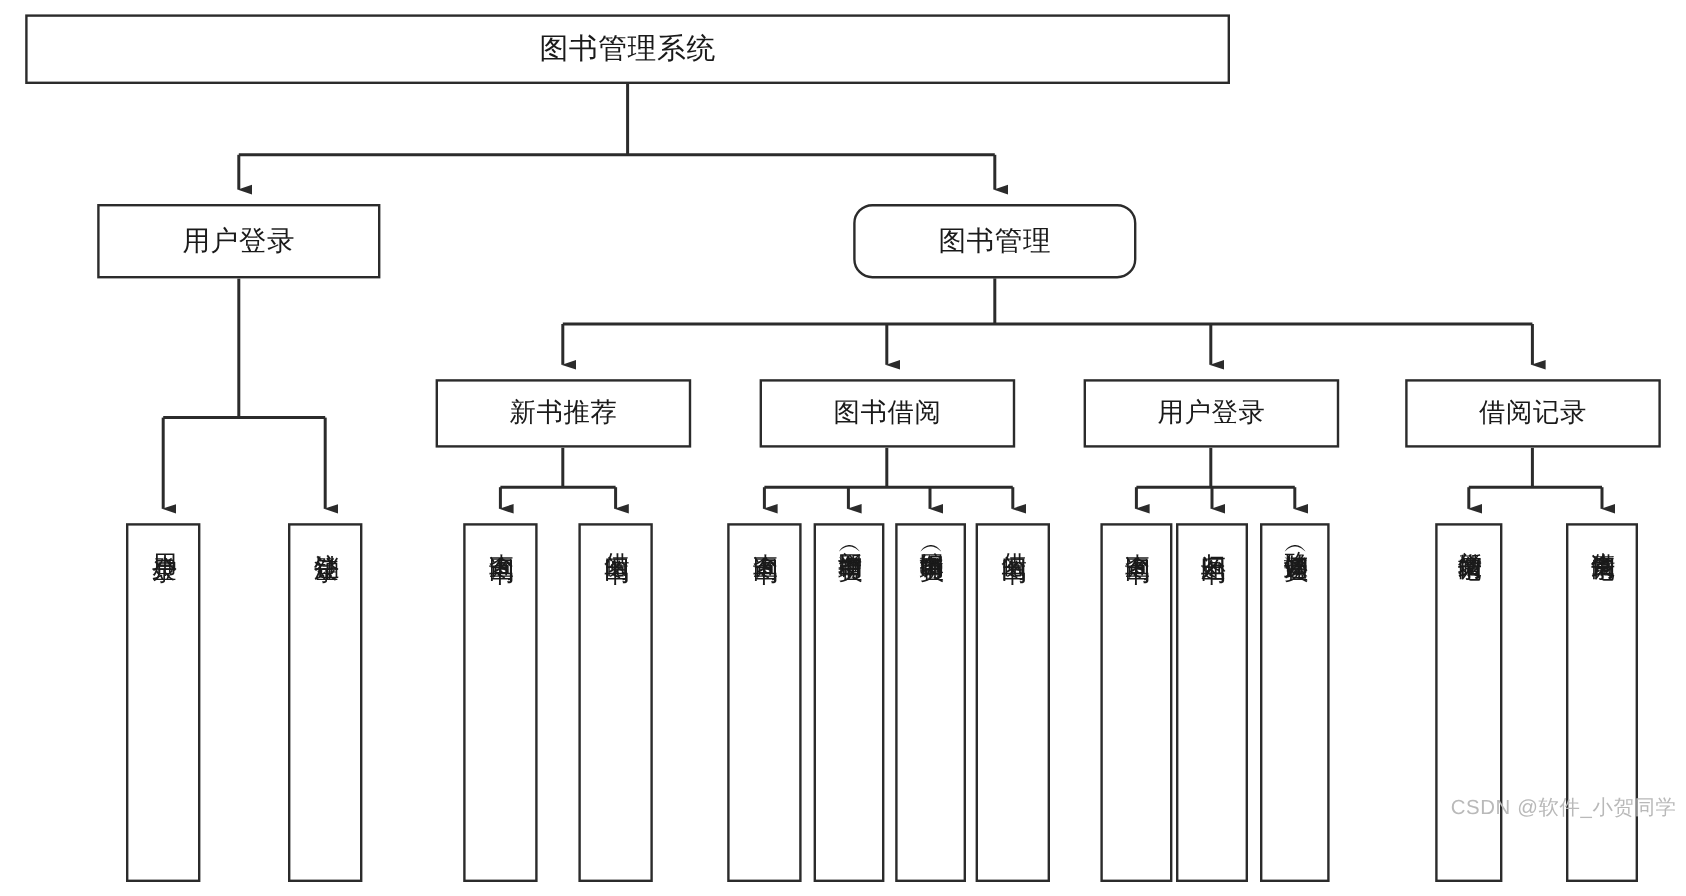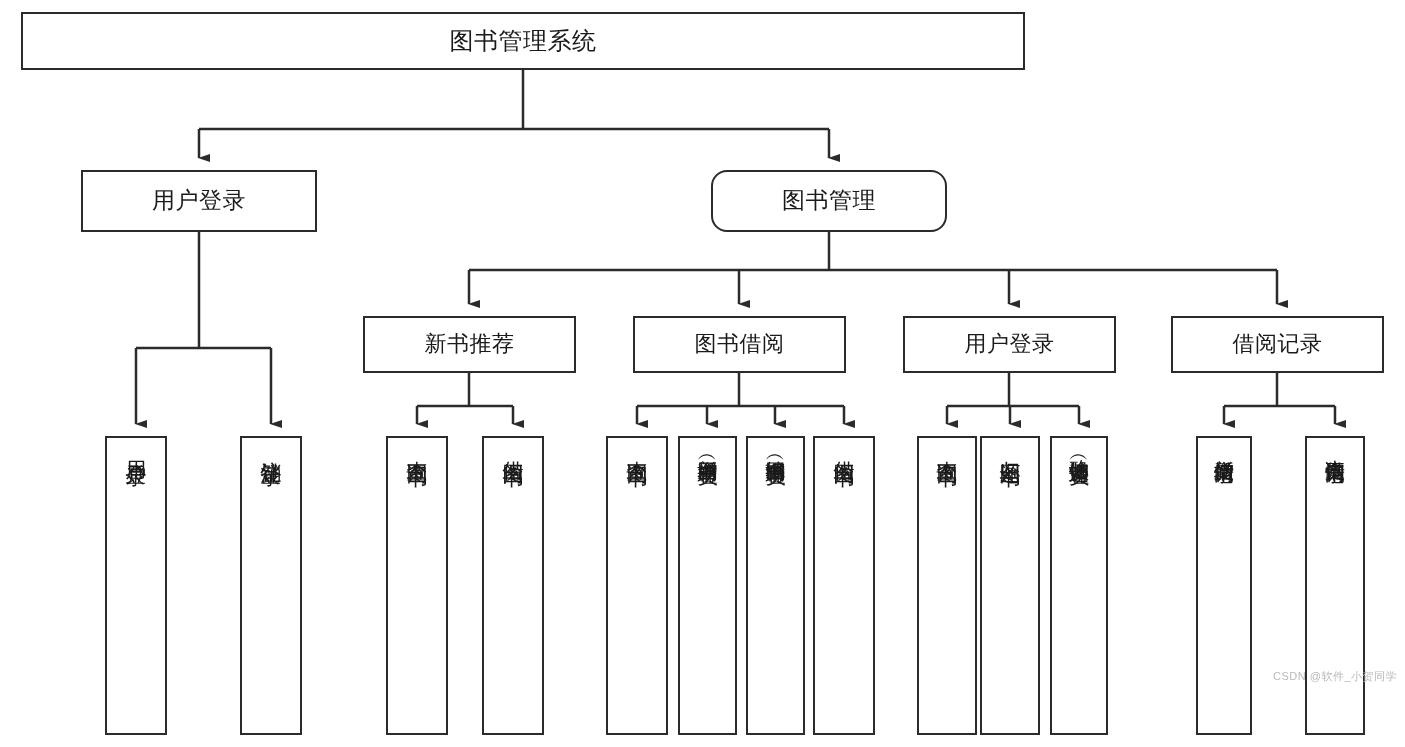--- a/index.html
+++ b/index.html
@@ -55,21 +55,21 @@
   .level1 .node-label-h { font-size: 24px; }
   .level2 .node-label-h { font-size: 23px; }
   .level3 .node-label-h { font-size: 22px; }
   .leaf { align-items: flex-start; justify-content: center; padding-top: 6px; }
   .leaf .node-label-v { font-size: 21px; }
   .leaf.leaf-tall .node-label-v { font-size: 20px; letter-spacing: 1px; }
   .watermark {
     position: absolute;
     right: 8px;
     bottom: 6px;
-    font-size: 11px;
+    font-size: 17px;
     color: #b9b9b9;
     white-space: nowrap;
     letter-spacing: 0.5px;
   }
 </style>
 </head>
 <body>
 
 <div id="diagram-root">
 

